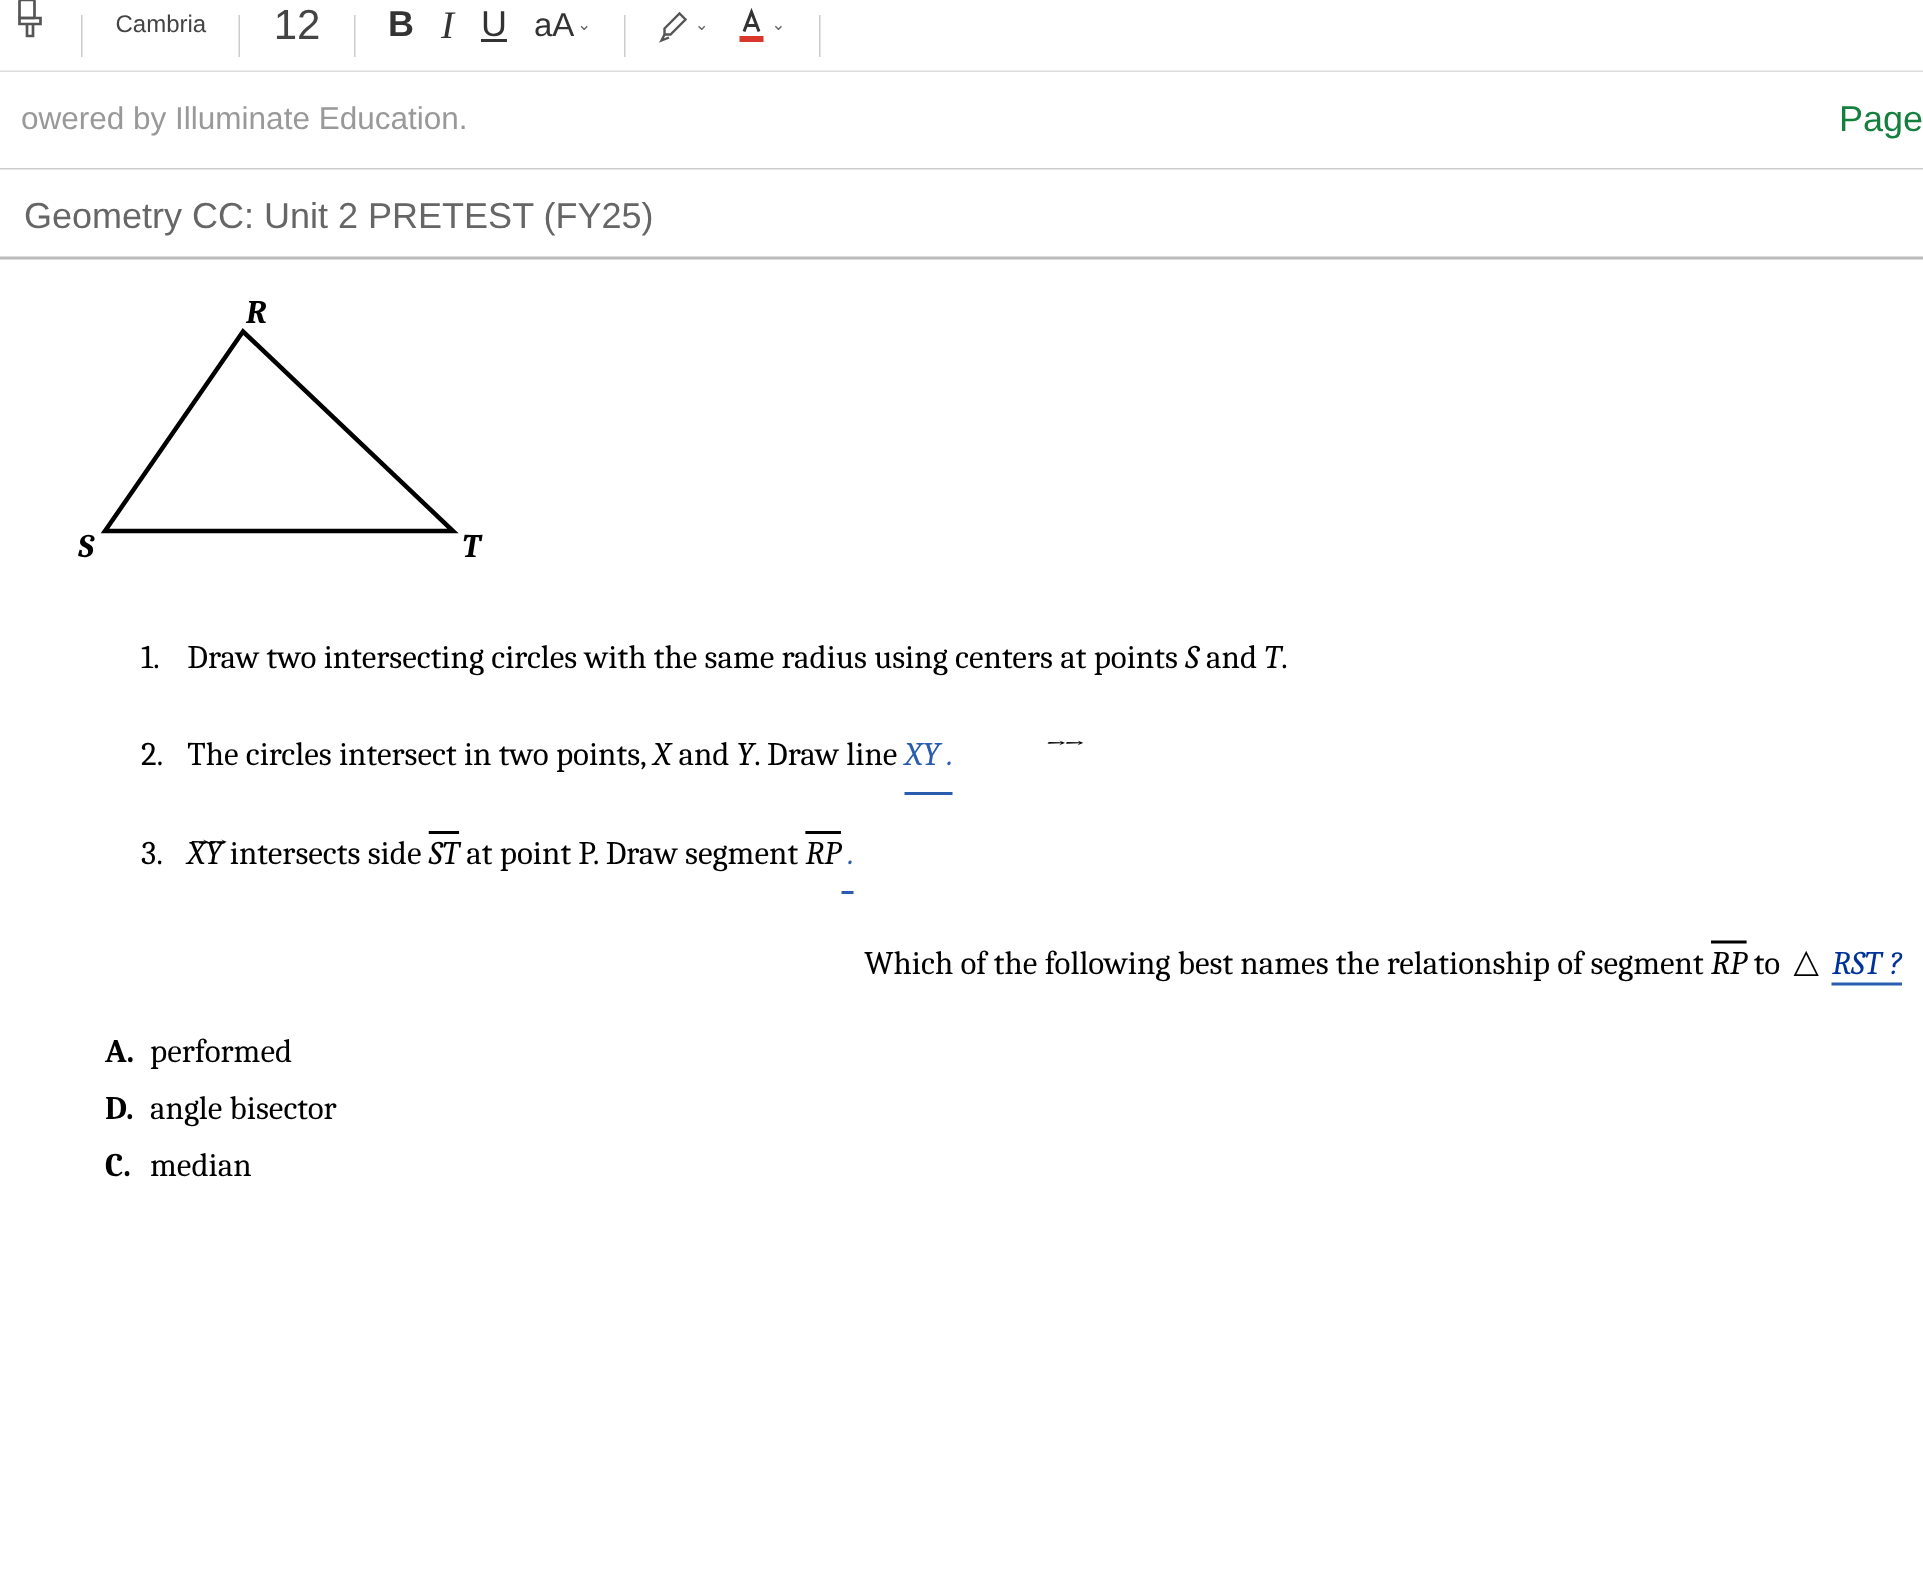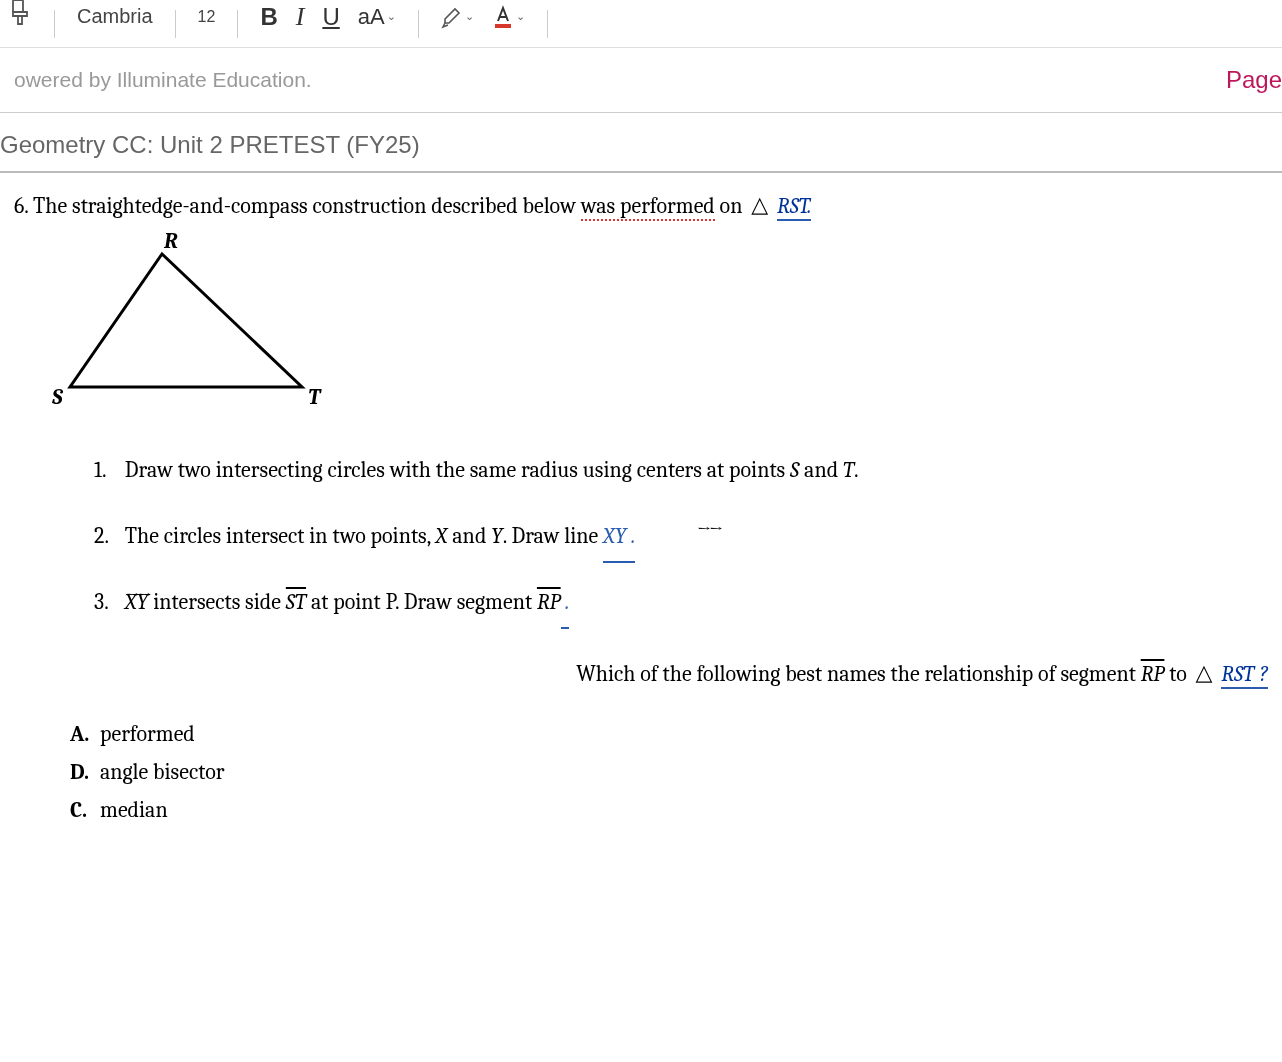--- a/index.html
+++ b/index.html
@@ -14,40 +14,40 @@
   .toolbar {
     height: 48px;
     border-bottom: 1px solid #ddd;
     display: flex;
     align-items: center;
     padding: 0 8px;
     gap: 18px;
     color: #555;
   }
   .toolbar .sep { width: 1px; height: 28px; background: #ccc; margin: 0 4px; }
-  .toolbar .font-name { font-size: 20px; color: #444; position: relative; top: -7px; }
-  .toolbar .font-size { font-size: 16px; color: #444; position: relative; top: -7px; }
+  .toolbar .font-name { font-size: 16px; color: #444; position: relative; top: -7px; }
+  .toolbar .font-size { font-size: 28px; color: #444; position: relative; top: -7px; }
   .toolbar .btn { display: inline-flex; align-items: center; font-size: 22px; color: #333; position: relative; top: -7px; }
   .toolbar .btn.bold { font-weight: 700; font-size: 24px; }
   .toolbar .btn.italic { font-style: italic; font-family: "Times New Roman", serif; font-size: 26px; }
   .toolbar .btn.underline { text-decoration: underline; font-size: 24px; }
   .toolbar .caret { font-size: 11px; color: #666; margin-left: 2px; }
   .toolbar svg { display: block; }
   .header-row {
     display: flex;
     justify-content: space-between;
     align-items: center;
     padding: 18px 0 18px 14px;
     border-bottom: 1px solid #ccc;
     color: #999;
     font-size: 21px;
   }
-  .header-row .page-lbl { color: #be185d; font-size: 24px; }
+  .header-row .page-lbl { color: #15803d; font-size: 24px; }
   .title-bar {
-    padding: 18px 0 12px 0;
+    padding: 18px 0 12px 16px;
     border-bottom: 2px solid #bbb;
     color: #666;
     font-size: 24px;
   }
   .content {
     padding: 18px 14px 0 14px;
     font-family: "Cambria", "Times New Roman", Georgia, serif;
     color: #000;
     font-size: 22px;
     line-height: 1.35;
@@ -114,25 +114,20 @@
 
 <div class="header-row">
   <span>owered by Illuminate Education.</span>
   <span class="page-lbl">Page</span>
 </div>
 
 <div class="title-bar">Geometry CC: Unit 2 PRETEST (FY25)</div>
 
 <div class="content">
 
-  <div class="q-line">
-    <span class="q-num">6.</span>
-    <span>The straightedge-and-compass construction described below </span><span class="spell">was performed</span><span> on </span><span class="tri-delta">△</span>
-    <span class="link"><span>RST</span><span>.</span></span>
-  </div>
 
   <div class="triangle-wrap">
     <svg width="300" height="180" viewBox="0 0 300 180">
       <polygon points="130,22 38,155 270,155" fill="none" stroke="#000" stroke-width="3"></polygon>
       <text x="132" y="16" font-family="Cambria,serif" font-style="italic" font-weight="700" font-size="22">R</text>
       <text x="20" y="172" font-family="Cambria,serif" font-style="italic" font-weight="700" font-size="22">S</text>
       <text x="276" y="172" font-family="Cambria,serif" font-style="italic" font-weight="700" font-size="22">T</text>
     </svg>
   </div>
 

